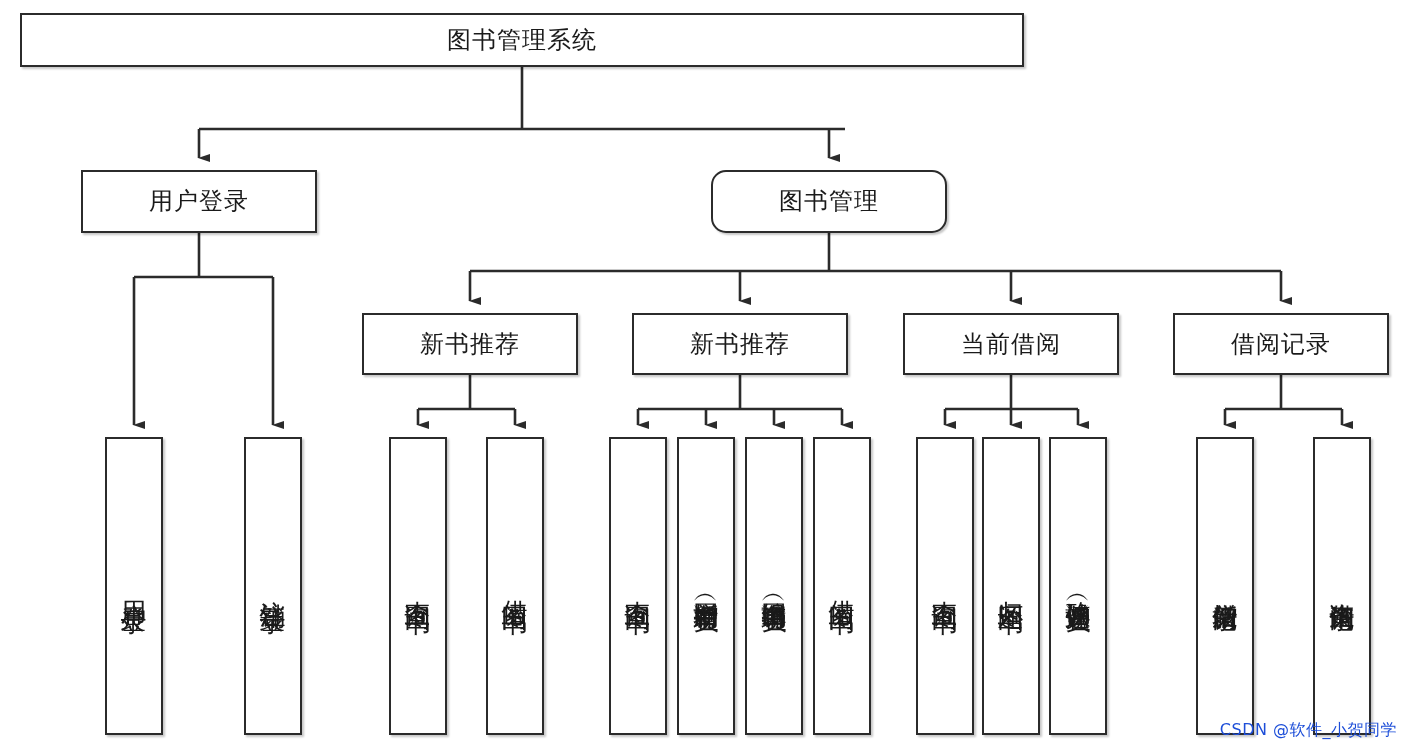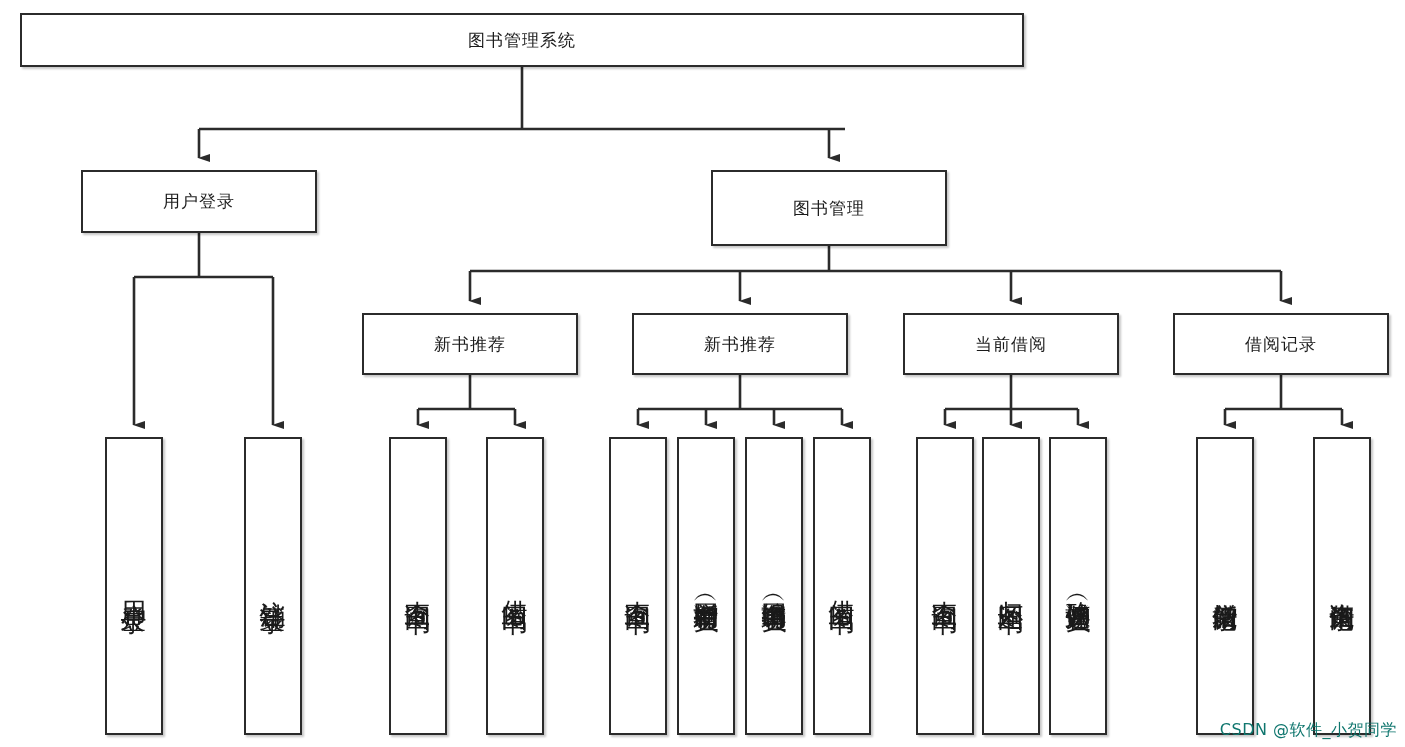--- a/index.html
+++ b/index.html
@@ -38,21 +38,21 @@
     text-align: center;
     color: #1a1a1a;
     box-shadow: 2px 2px 2px rgba(0,0,0,0.22);
   }
   .node .label {
     display: block;
     line-height: 1.18;
     letter-spacing: 1px;
   }
   .node.horizontal .label {
-    font-size: 17px;
+    font-size: 24px;
   }
   .node.vertical {
     align-items: center;
     justify-content: center;
     padding: 4px 0;
   }
   .node.vertical .label {
     writing-mode: vertical-rl;
     text-orientation: upright;
     font-size: 26px;
@@ -62,21 +62,21 @@
   }
   .node.vertical.tight .label {
     font-size: 25px;
     letter-spacing: 1px;
   }
   #watermark {
     position: absolute;
     right: 8px;
     bottom: 6px;
     font-size: 16px;
-    color: #0f766e;
+    color: #1d4ed8;
     letter-spacing: 0.5px;
     white-space: nowrap;
     font-family: "DejaVu Sans", "Liberation Sans", sans-serif;
   }
 </style>
 </head>
 <body>
 
 <div id="diagram-root">
 
@@ -130,21 +130,21 @@
     </g>
   </svg>
 
   <div class="node horizontal" style="left:20px; top:13px; width:1004px; height:54px;">
     <span class="label">图书管理系统</span>
   </div>
 
   <div class="node horizontal" style="left:81px; top:170px; width:236px; height:63px;">
     <span class="label">用户登录</span>
   </div>
-  <div class="node horizontal" style="left:711px; top:170px; width:236px; height:76px;">
+  <div class="node horizontal" style="left:711px; top:170px; width:236px; height:63px;border-radius:15px;">
     <span class="label">图书管理</span>
   </div>
 
   <div class="node horizontal" style="left:362px; top:313px; width:216px; height:62px;">
     <span class="label">新书推荐</span>
   </div>
   <div class="node horizontal" style="left:632px; top:313px; width:216px; height:62px;">
     <span class="label">新书推荐</span>
   </div>
   <div class="node horizontal" style="left:1173px; top:313px; width:216px; height:62px;">

